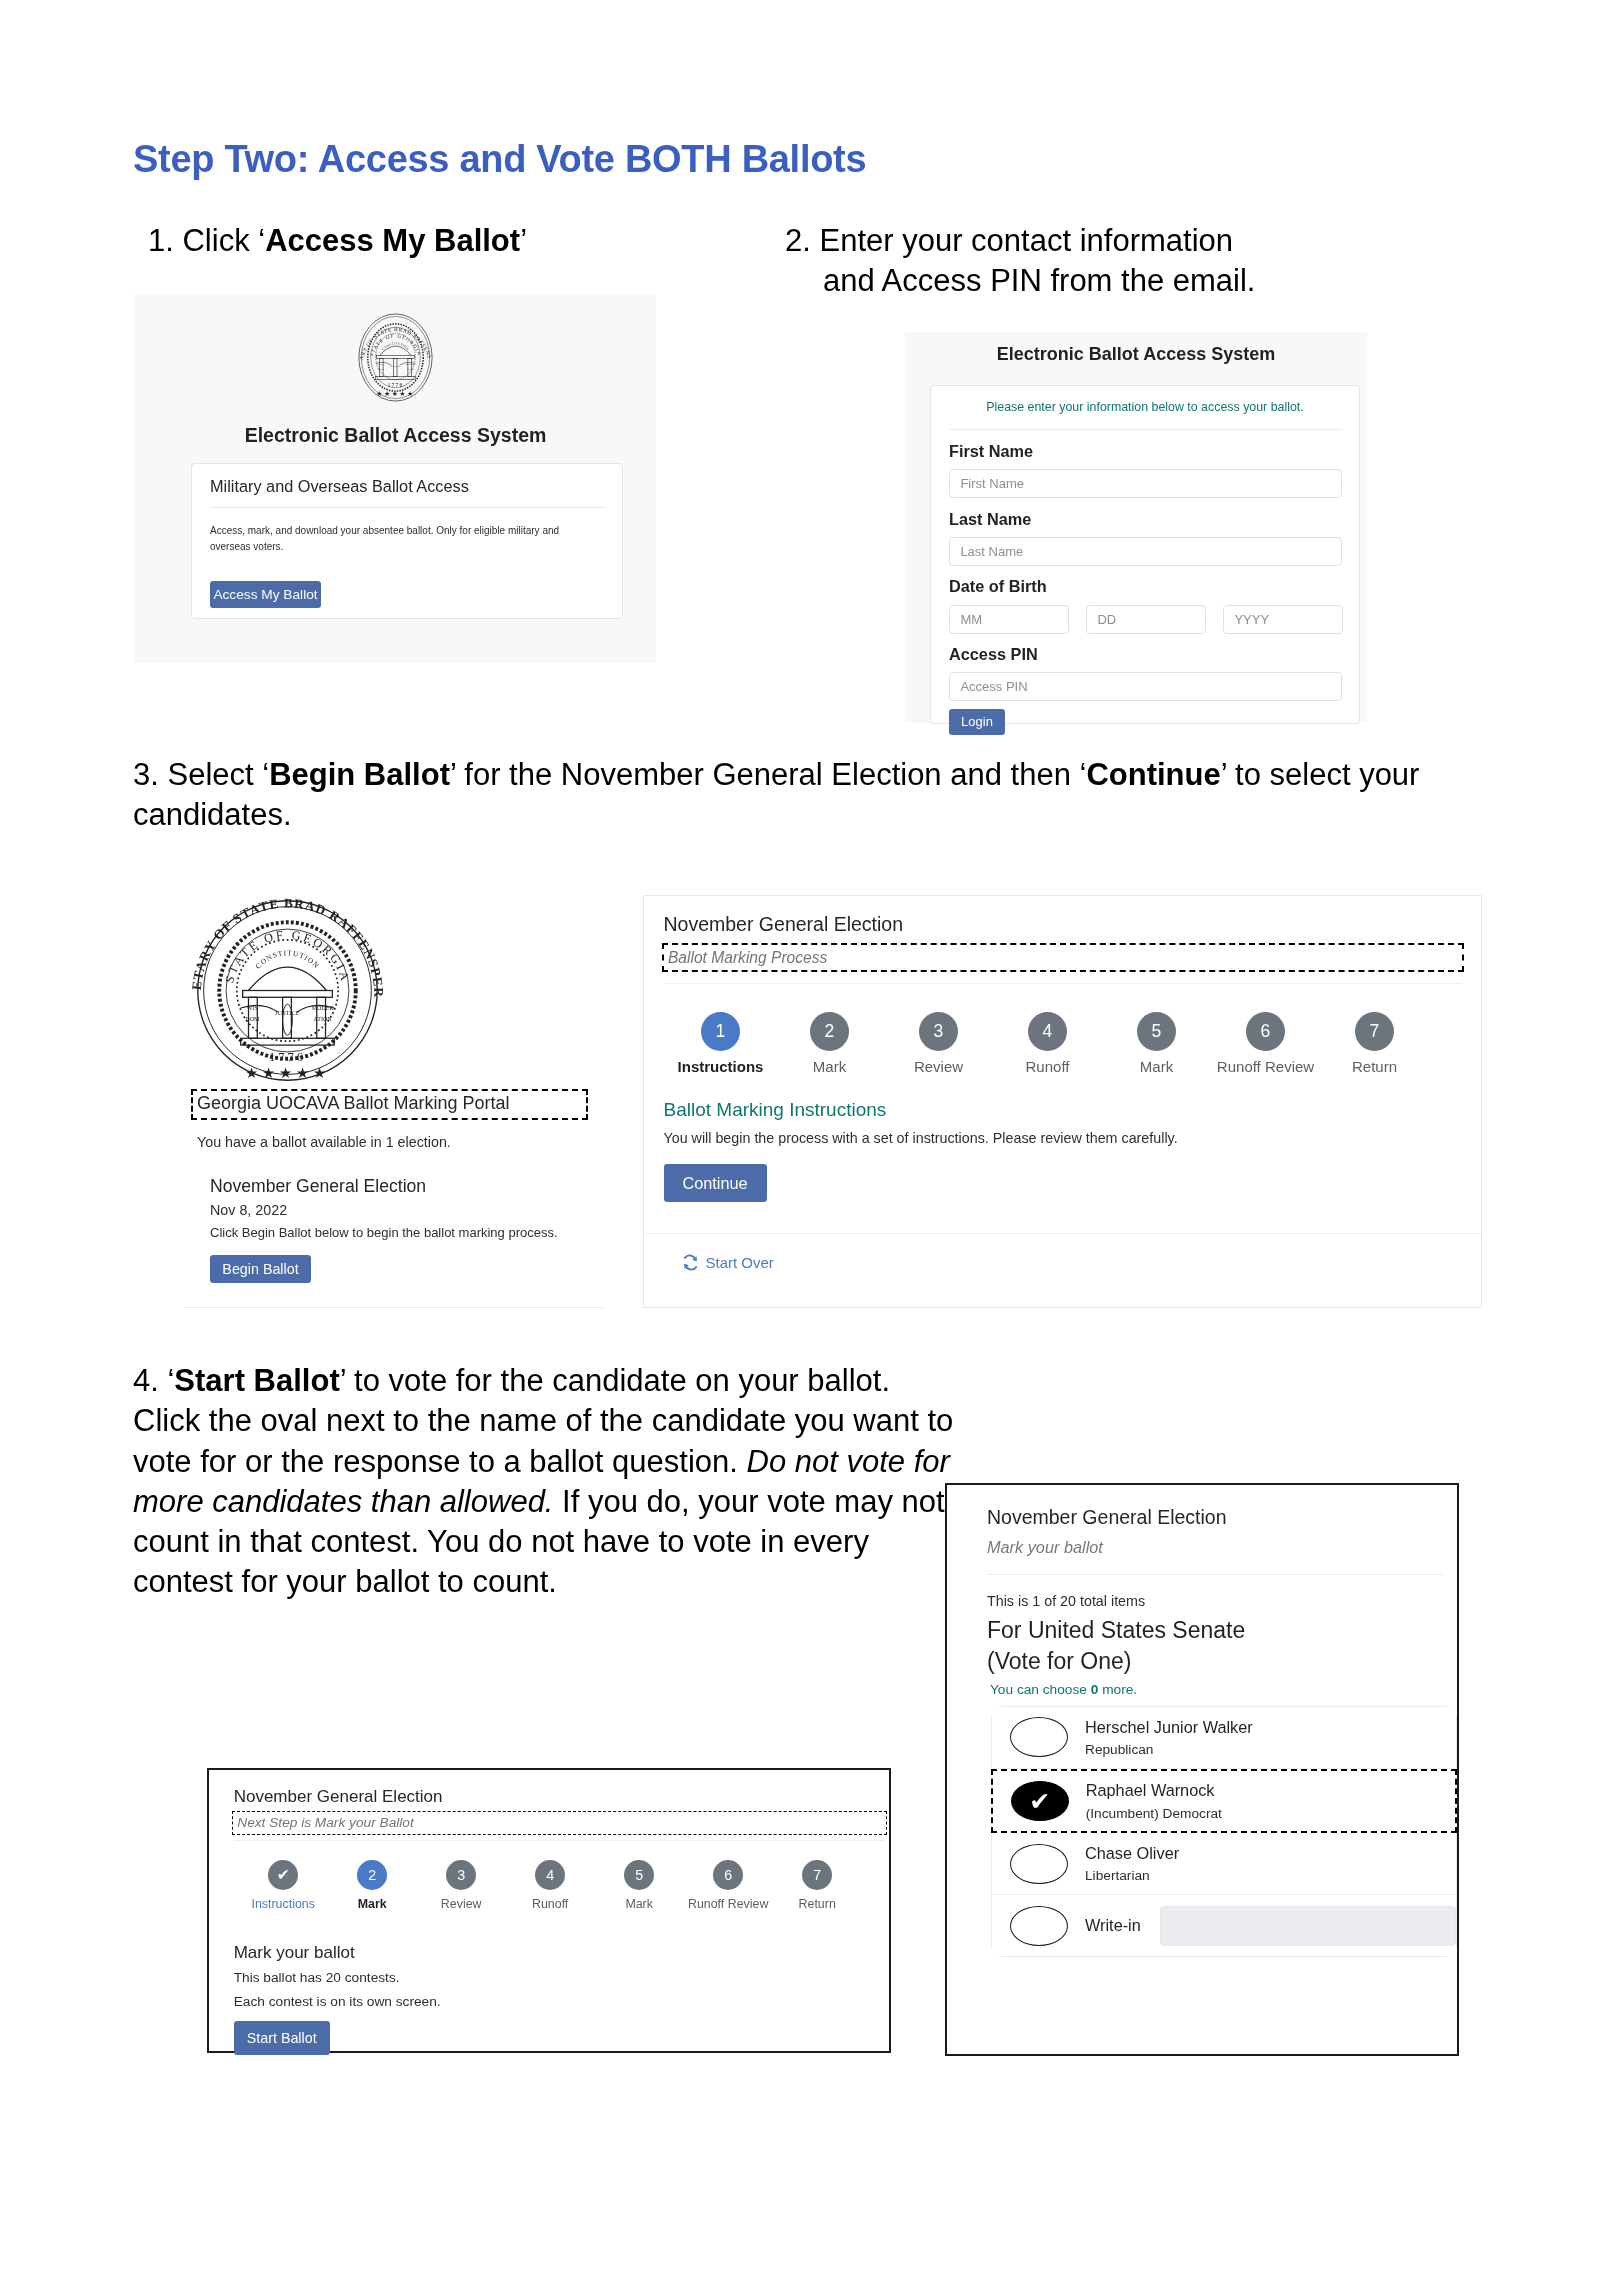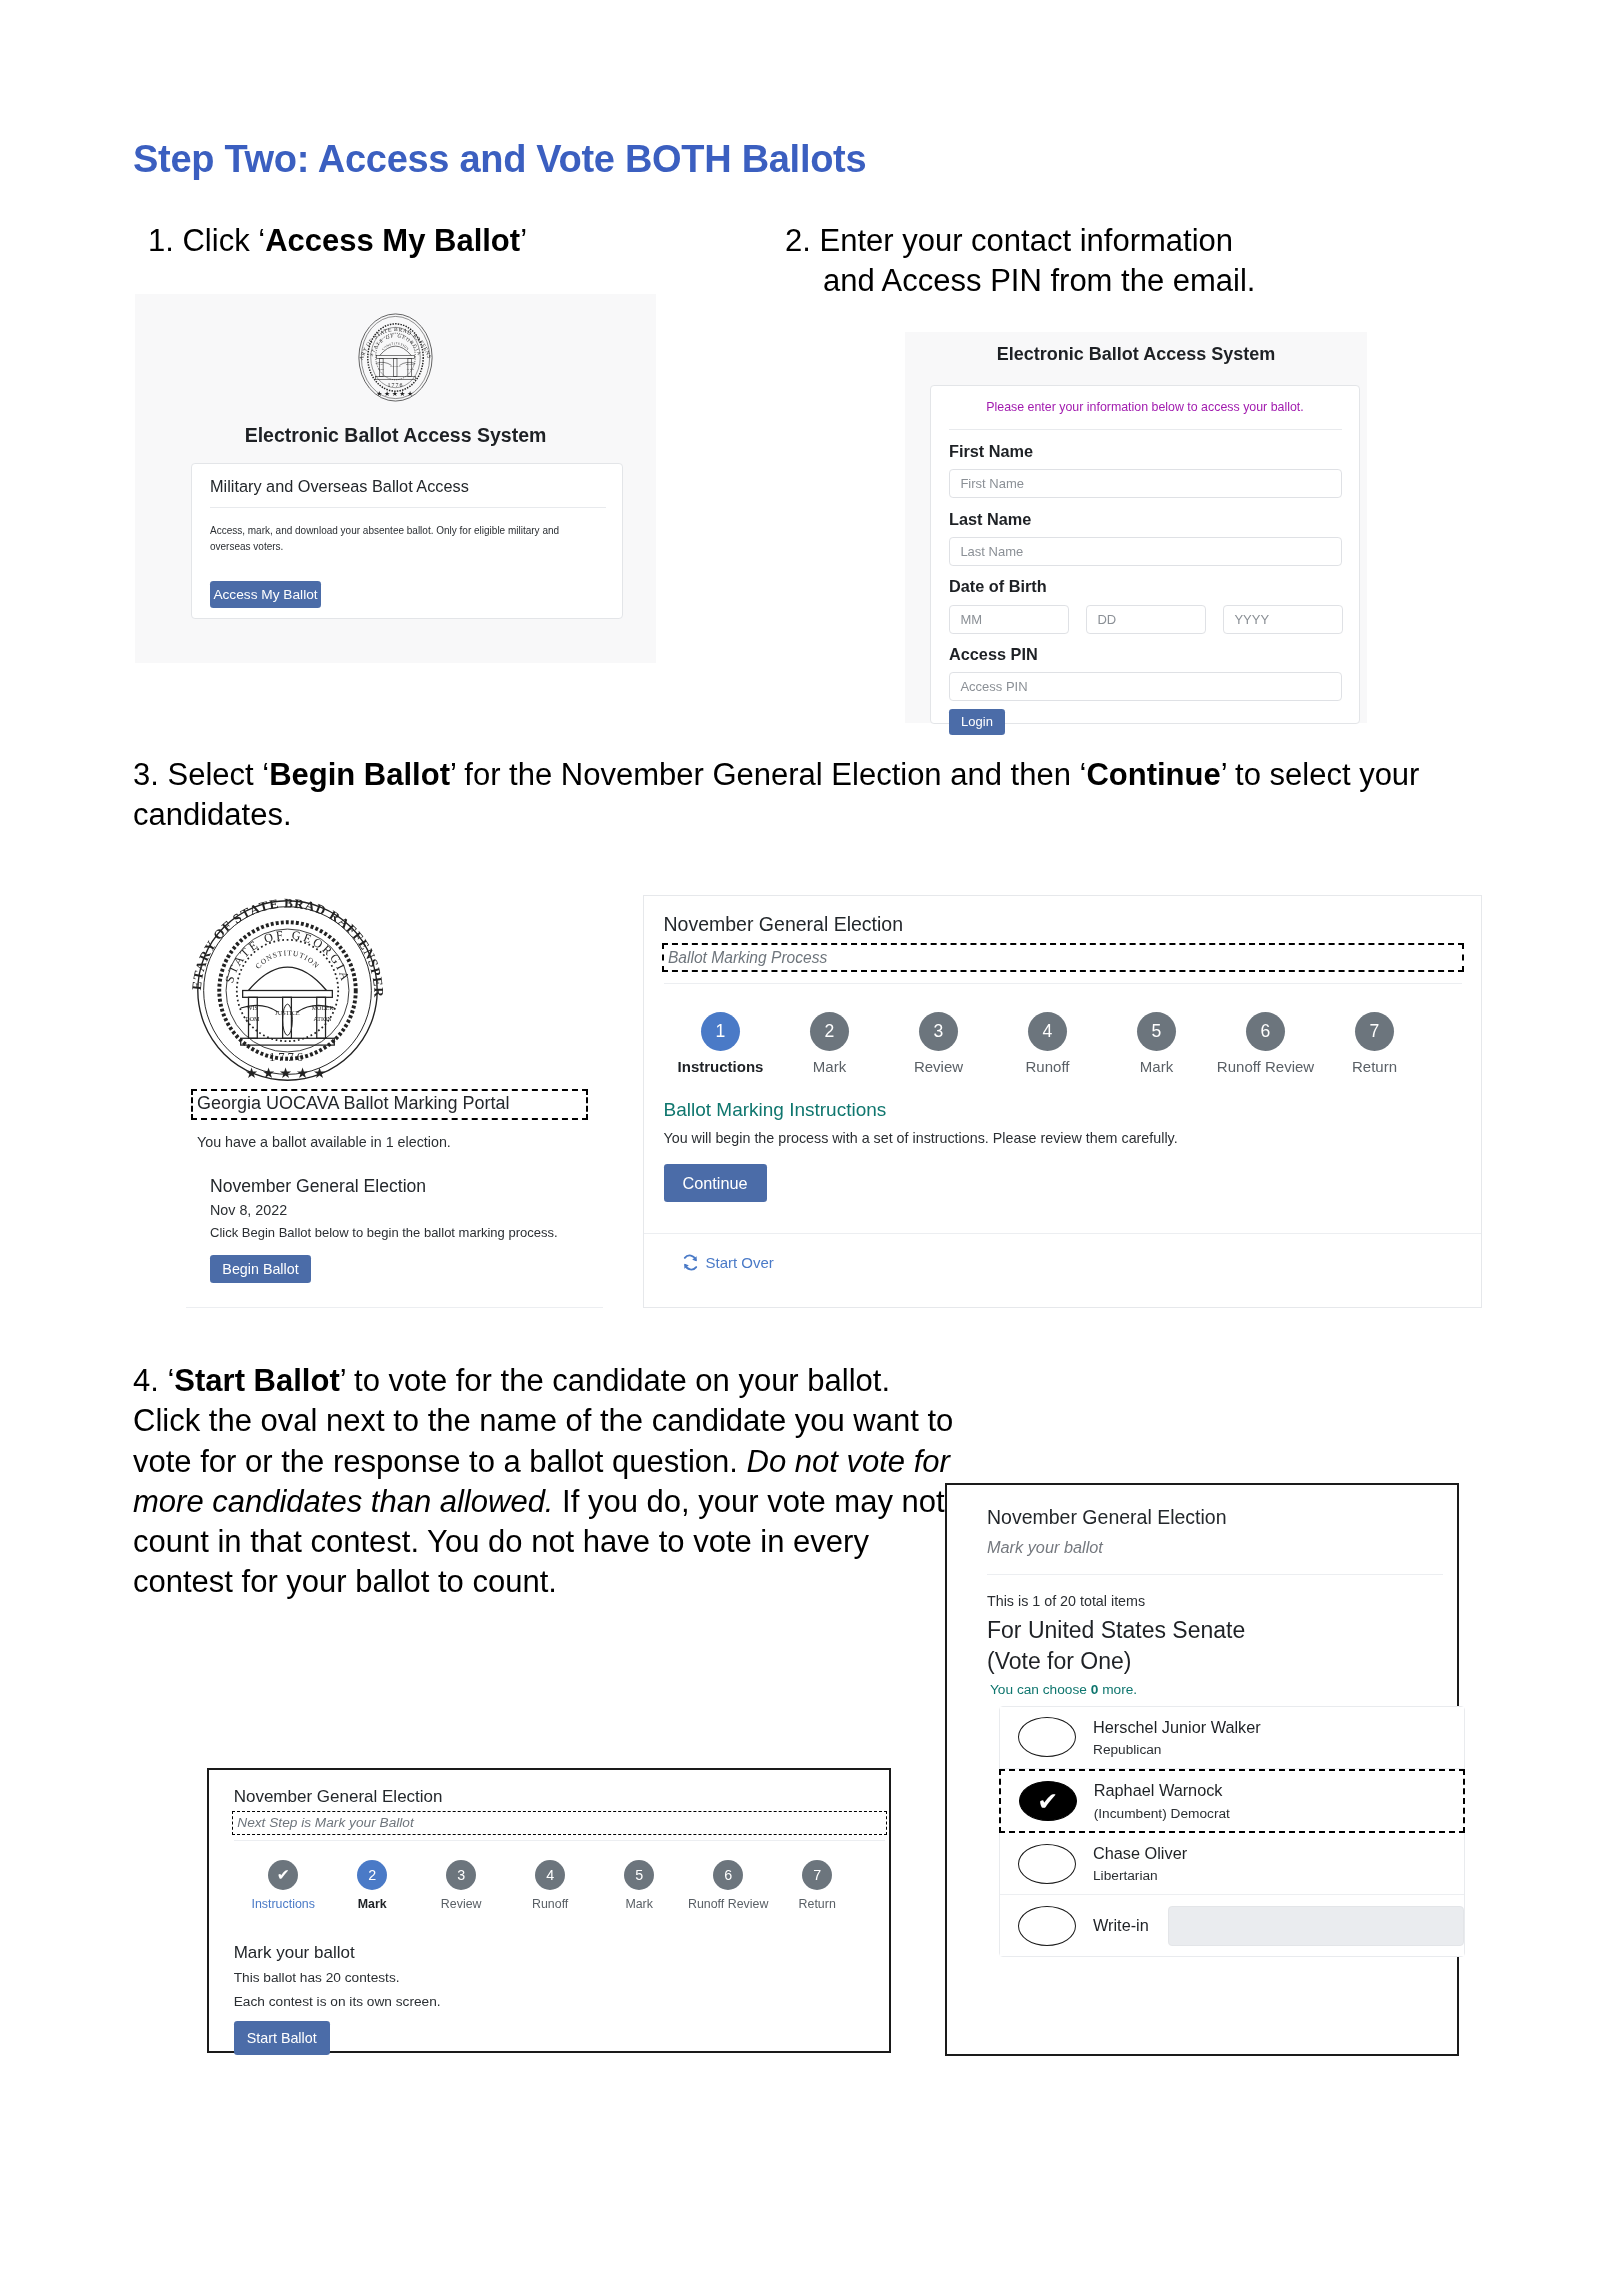--- a/index.html
+++ b/index.html
@@ -96,21 +96,21 @@
 
   
   #panel2 { left: 905px; top: 332px; width: 462px; height: 391px; }
   #panel2 .p2-title {
     position: absolute; left: 0; top: 11.7px; width: 100%;
     text-align: center; font-size: 18px; font-weight: bold; color: #1e2125;
   }
   #panel2 .p2-card { position: absolute; left: 25px; top: 53px; width: 430px; height: 339px; }
   #panel2 .p2-sub {
     position: absolute; left: 0; top: 14.3px; width: 100%;
-    text-align: center; font-size: 12.4px; color: #a21caf;
+    text-align: center; font-size: 12.4px; color: #0f766e;
   }
   #panel2 .p2-hr { position: absolute; left: 18px; top: 43px; width: 393px; height: 1.3px; background: #e8eaed; }
   #panel2 .flabel { position: absolute; font-size: 16.3px; font-weight: bold; color: #1e2125; }
   #panel2 .finput { position: absolute; height: 29px; padding-left: 10.4px; font-size: 13px; }
   #panel2 .p2-login {
     position: absolute; left: 18px; width: 56px; height: 26px;
     font-size: 13px; line-height: 26px;
   }
 
   
@@ -216,22 +216,22 @@
   #panel4b .inner { position: absolute; left: 9px; top: 3.9px; right: 2.6px; bottom: 2.6px; background: #fff; }
   #panel4b .c-elec { position: absolute; left: 31px; top: 17px; font-size: 19.5px; color: #23272b; }
   #panel4b .c-sub { position: absolute; left: 31px; top: 49px; font-size: 16.3px; font-style: italic; color: #75797f; }
   #panel4b .c-hr { position: absolute; left: 31px; top: 85px; width: 456px; height: 1.3px; background: #eceef1; }
   #panel4b .c-count { position: absolute; left: 31px; top: 104px; font-size: 14.3px; color: #2b2f33; }
   #panel4b .c-title { position: absolute; left: 31px; top: 128px; font-size: 23px; color: #1e2125; }
   #panel4b .c-voteone { position: absolute; left: 31px; top: 159px; font-size: 23px; color: #1e2125; }
   #panel4b .c-choose { position: absolute; left: 34px; top: 193px; font-size: 13.7px; color: #0f766e; }
   #panel4b .c-choose b { font-weight: bold; }
   #panel4b .optlist {
-    position: absolute; left: 43px; top: 217px; width: 466px;
-    border: 0.7px solid #e9ebee; box-sizing: border-box; border-radius: 4px; overflow: visible;
+    position: absolute; left: 35px; top: 217px; width: 466px;
+    border: 0.7px solid #e9ebee; box-sizing: border-box; border-radius: 12px; overflow: visible;
   }
   #panel4b .opt {
     position: relative; display: flex; align-items: center;
     padding: 10.4px 0 10.4px 18px; border-bottom: 0.7px solid #eceef1;
     box-sizing: border-box; background: #fff;
   }
   #panel4b .opt:last-child { border-bottom: none; }
   #panel4b .opt.selected { border: 2px dashed #000; border-left: 2px dashed #000; margin: 0 -1.3px; }
   #panel4b .oval {
     width: 56px; height: 38px; border-radius: 50%;

